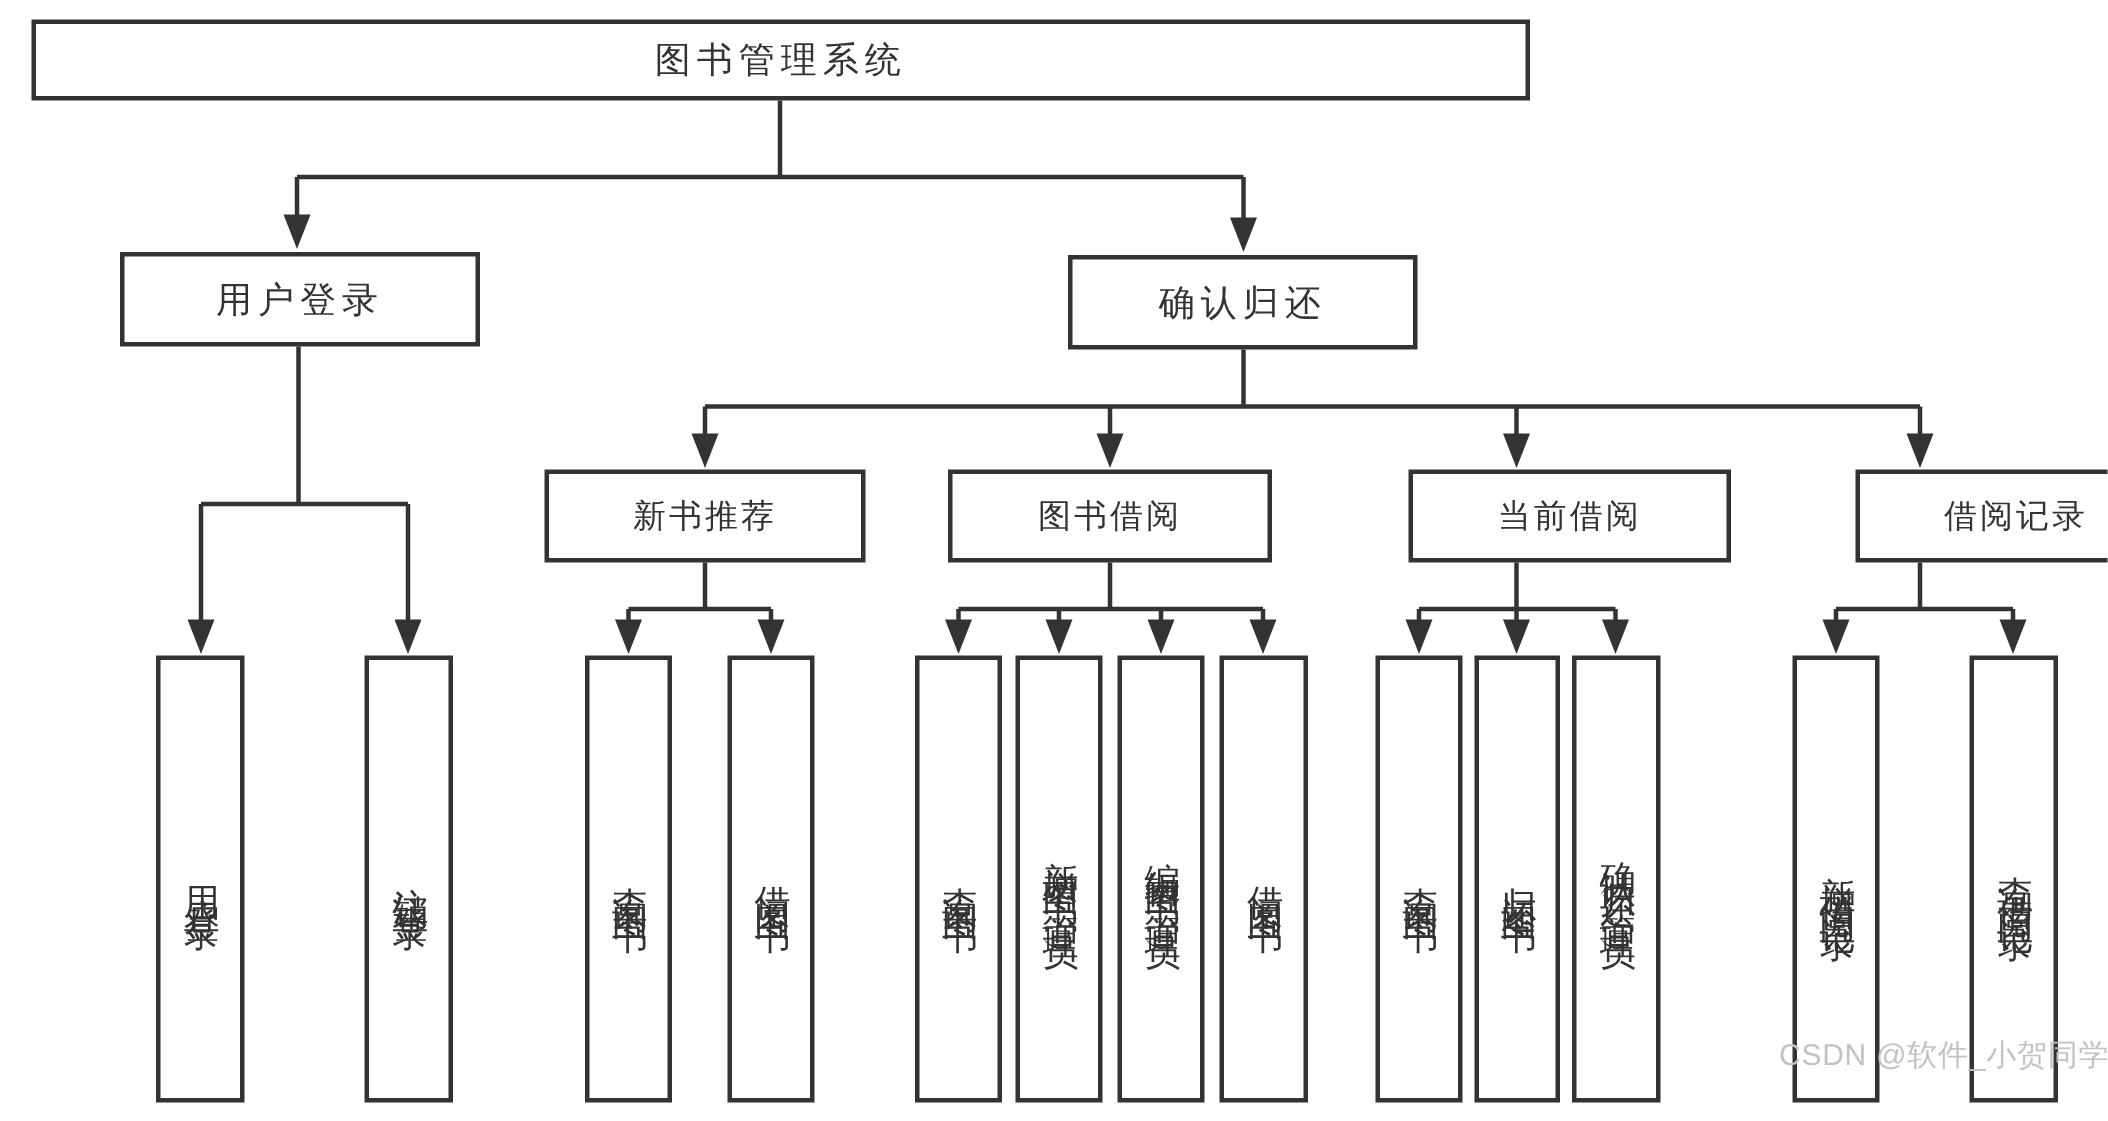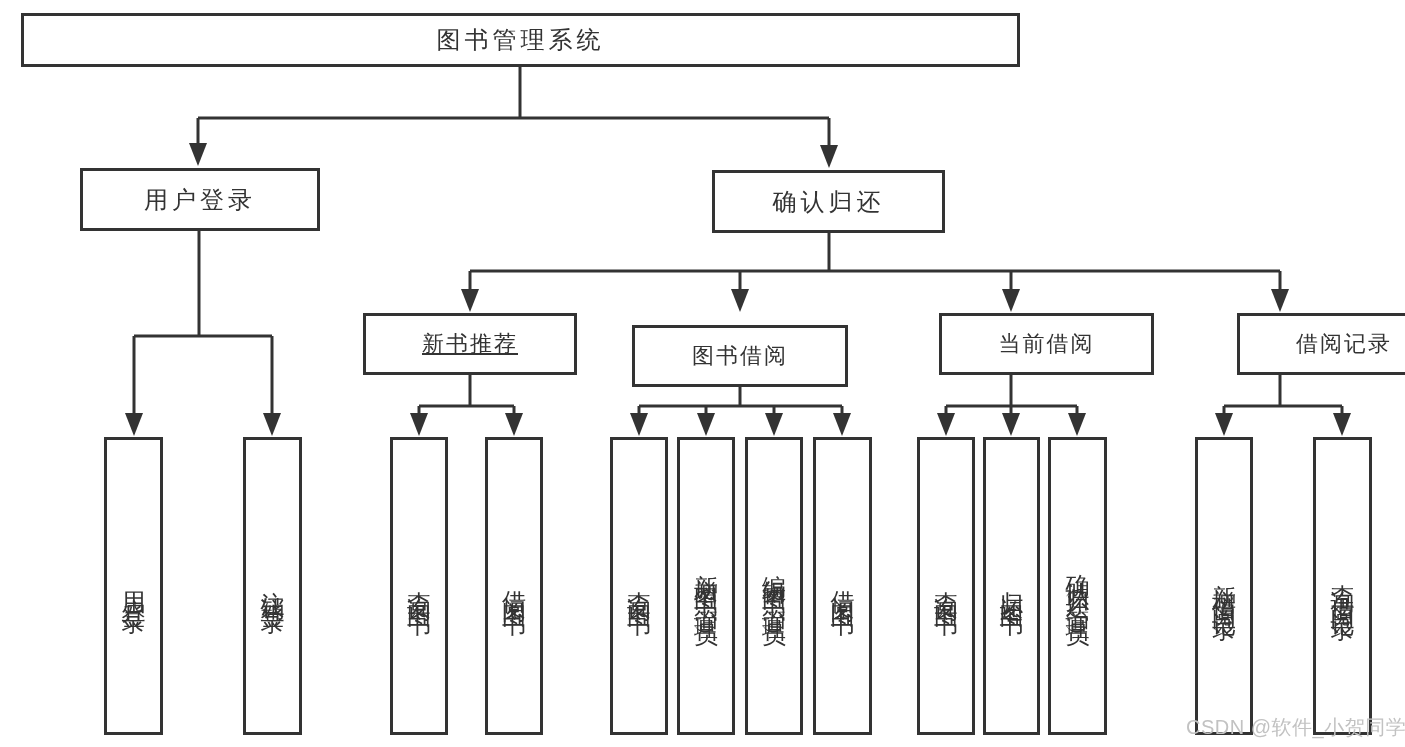--- a/index.html
+++ b/index.html
@@ -42,21 +42,21 @@
   .v {
     writing-mode: vertical-rl;
     text-orientation: mixed;
     font-size: 24px;
     letter-spacing: 7px;
     line-height: 1;
     padding: 4px 0;
   }
   .watermark {
     position: absolute;
-    left: 1186px; top: 714px;
+    left: 1186px; top: 690px;
     z-index: 2;
     font-size: 20px;
     letter-spacing: 0.5px;
     color: var(--watermark);
     white-space: nowrap;
   }
 </style>
 </head>
 <body>
 
@@ -136,22 +136,22 @@
       <line x1="1342" y1="406" x2="1342" y2="418"></line>
       <polygon points="1333,413 1351,413 1342,436"></polygon>
     </g>
   </svg>
 
   <div class="node h" style="left:21px; top:13px; width:999px; height:54px;">图书管理系统</div>
 
   <div class="node h" style="left:80px; top:168px; width:240px; height:63px;">用户登录</div>
   <div class="node h" style="left:712px; top:170px; width:233px; height:63px;">确认归还</div>
 
-  <div class="node h h3" style="left:363px; top:313px; width:214px; height:62px;text-decoration:underline;">新书推荐</div>
-  <div class="node h h3" style="left:632px; top:325px; width:216px; height:62px;">图书借阅</div>
+  <div class="node h h3" style="left:363px; top:313px; width:214px; height:62px;">新书推荐</div>
+  <div class="node h h3" style="left:632px; top:313px; width:216px; height:62px;">图书借阅</div>
   <div class="node h h3" style="left:903px; top:313px; width:215px; height:62px;margin-left:36px;">当前借阅</div>
   <div class="node h h3" style="left:1237px; top:313px; width:214px; height:62px;">借阅记录</div>
 
   <div class="node v" style="left:104px; top:437px; width:59px; height:298px;">用户登录</div>
   <div class="node v" style="left:243px; top:437px; width:59px; height:298px;">注销登录</div>
 
   <div class="node v" style="left:390px; top:437px; width:58px; height:298px;">查询图书</div>
   <div class="node v" style="left:485px; top:437px; width:58px; height:298px;">借阅图书</div>
 
   <div class="node v" style="left:610px; top:437px; width:58px; height:298px;">查询图书</div>

